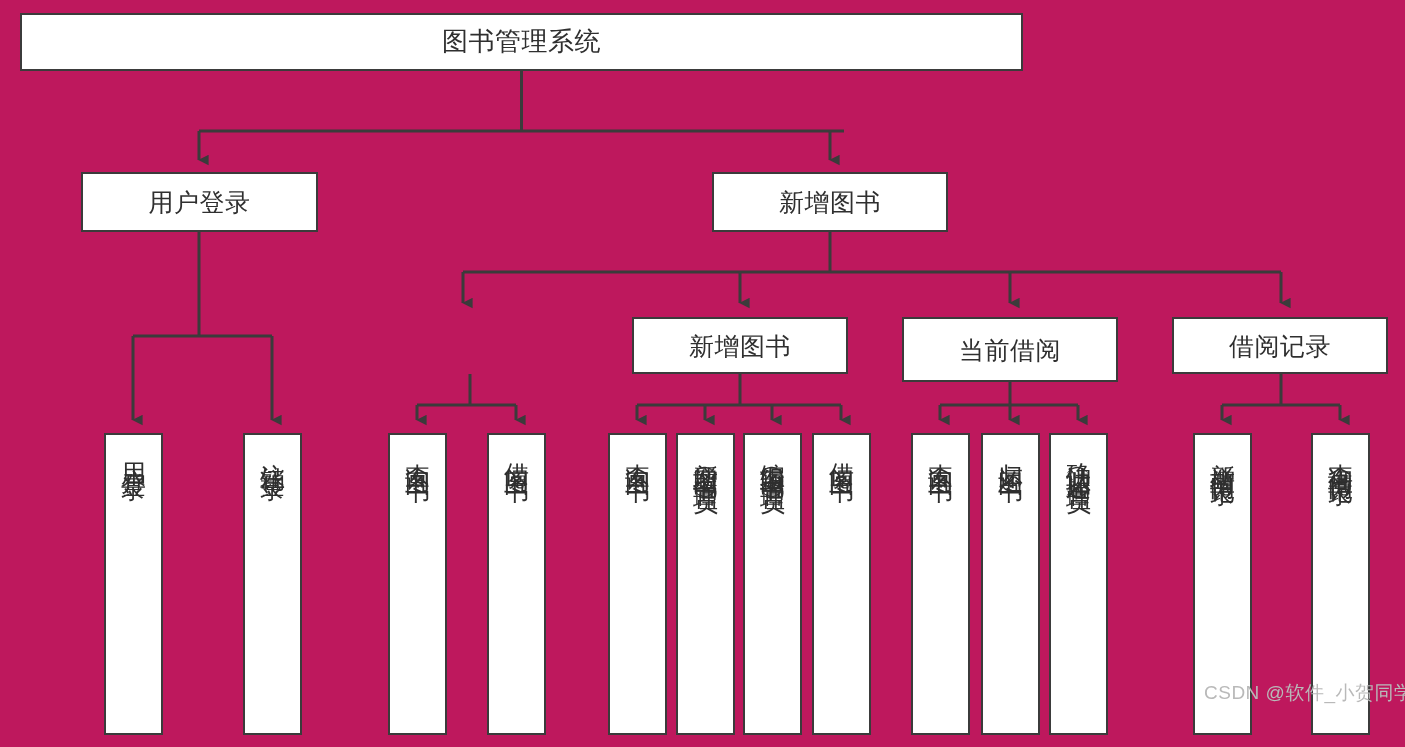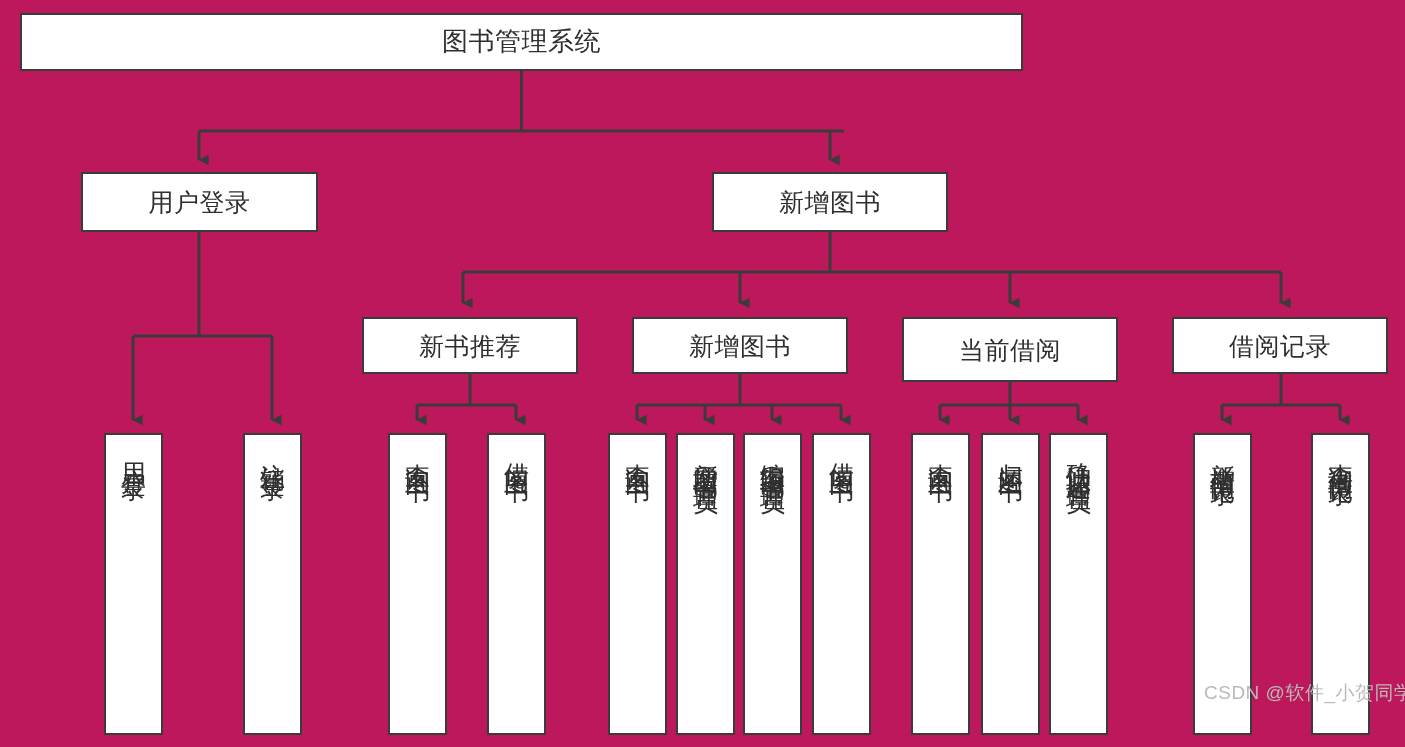--- a/index.html
+++ b/index.html
@@ -141,23 +141,20 @@
   </div>
 
   <div class="node horiz" style="left:81px; top:172px; width:237px; height:60px;">
     <span class="label">用户登录</span>
   </div>
 
   <div class="node horiz" style="left:712px; top:172px; width:236px; height:60px;">
     <span class="label">新增图书</span>
   </div>
 
-  <div class="node horiz" style="left:362px; top:317px; width:216px; height:57px;">
-    <span class="label">新书推荐</span>
-  </div>
 
   <div class="node horiz" style="left:632px; top:317px; width:216px; height:57px;">
     <span class="label">新增图书</span>
   </div>
 
   <div class="node horiz" style="left:902px; top:317px; width:216px; height:65px;">
     <span class="label">当前借阅</span>
   </div>
 
   <div class="node horiz" style="left:1172px; top:317px; width:216px; height:57px;">

